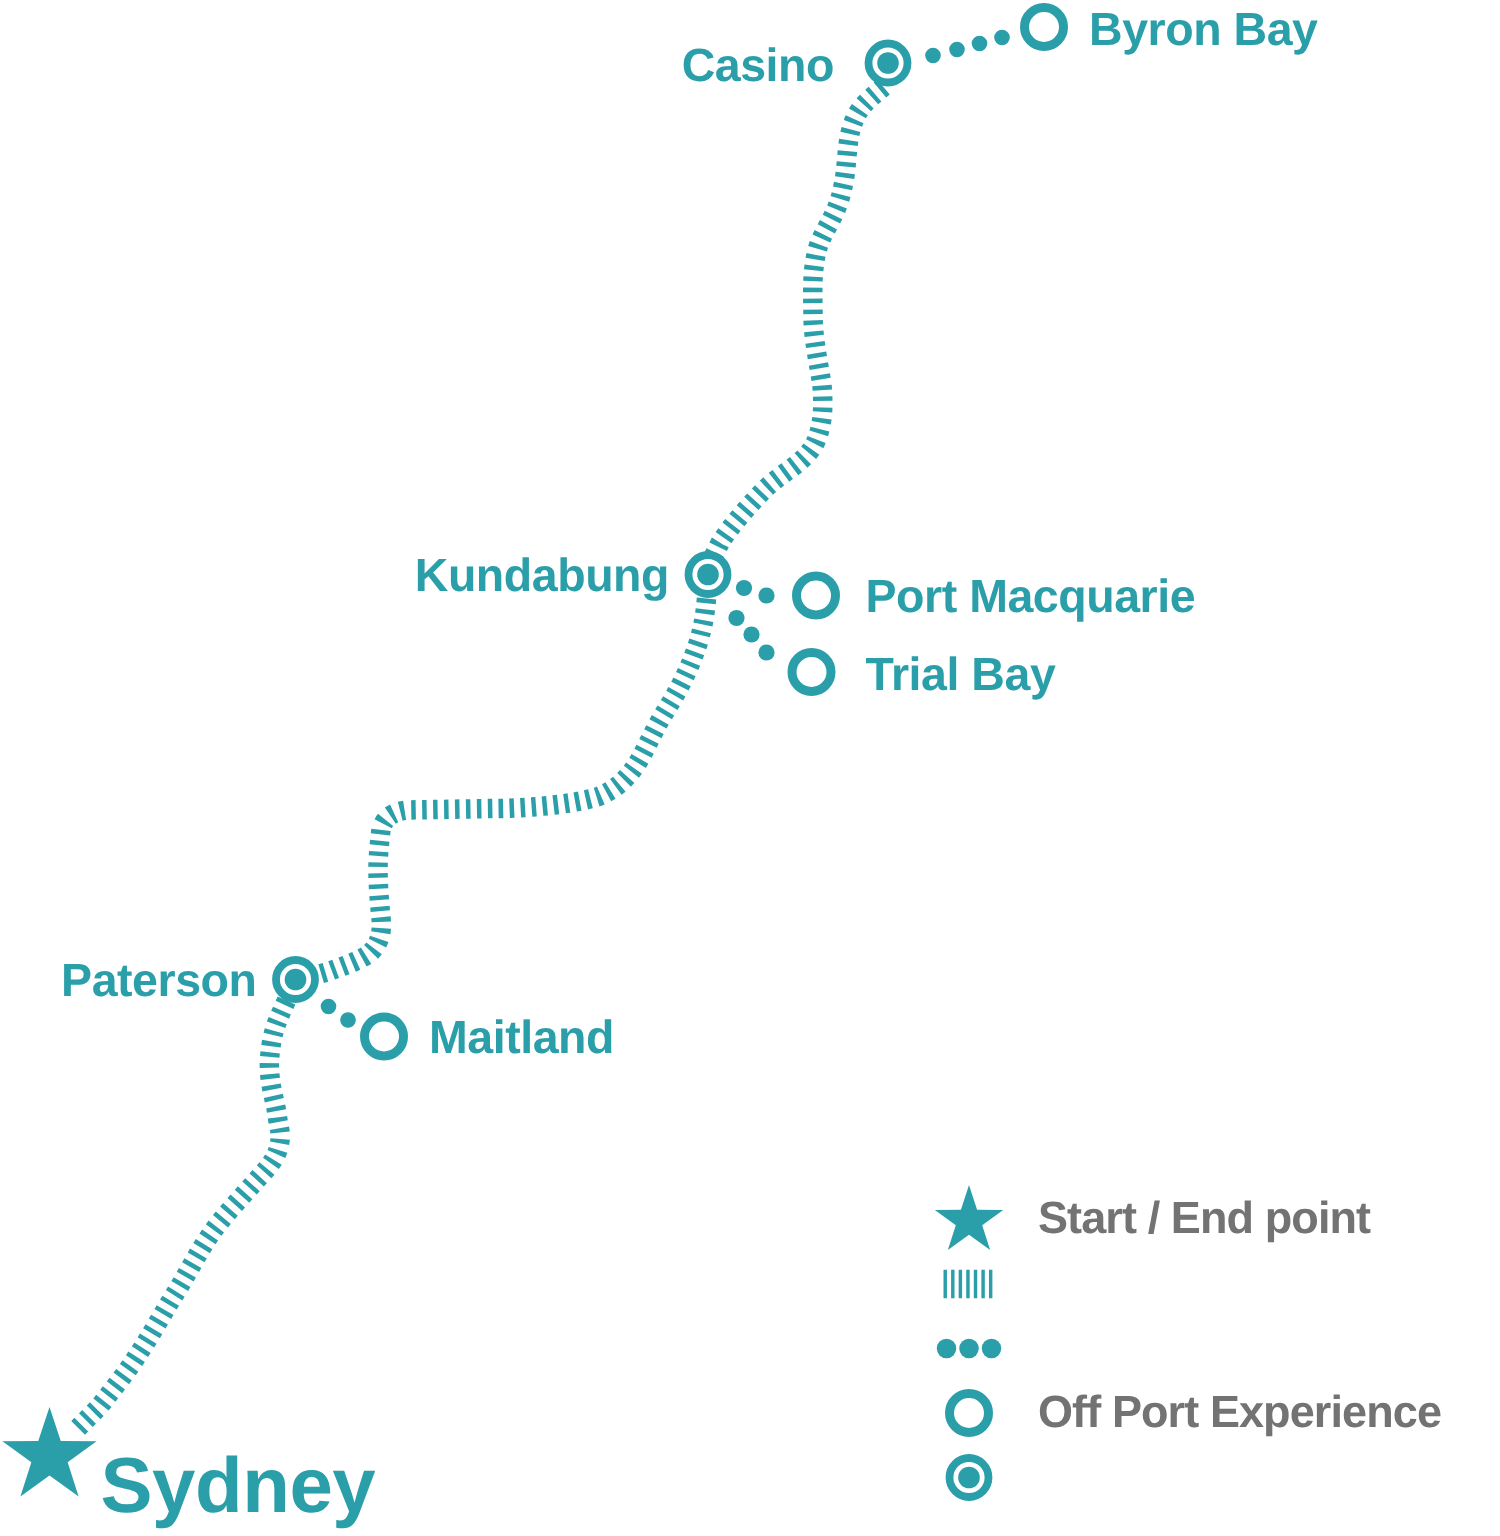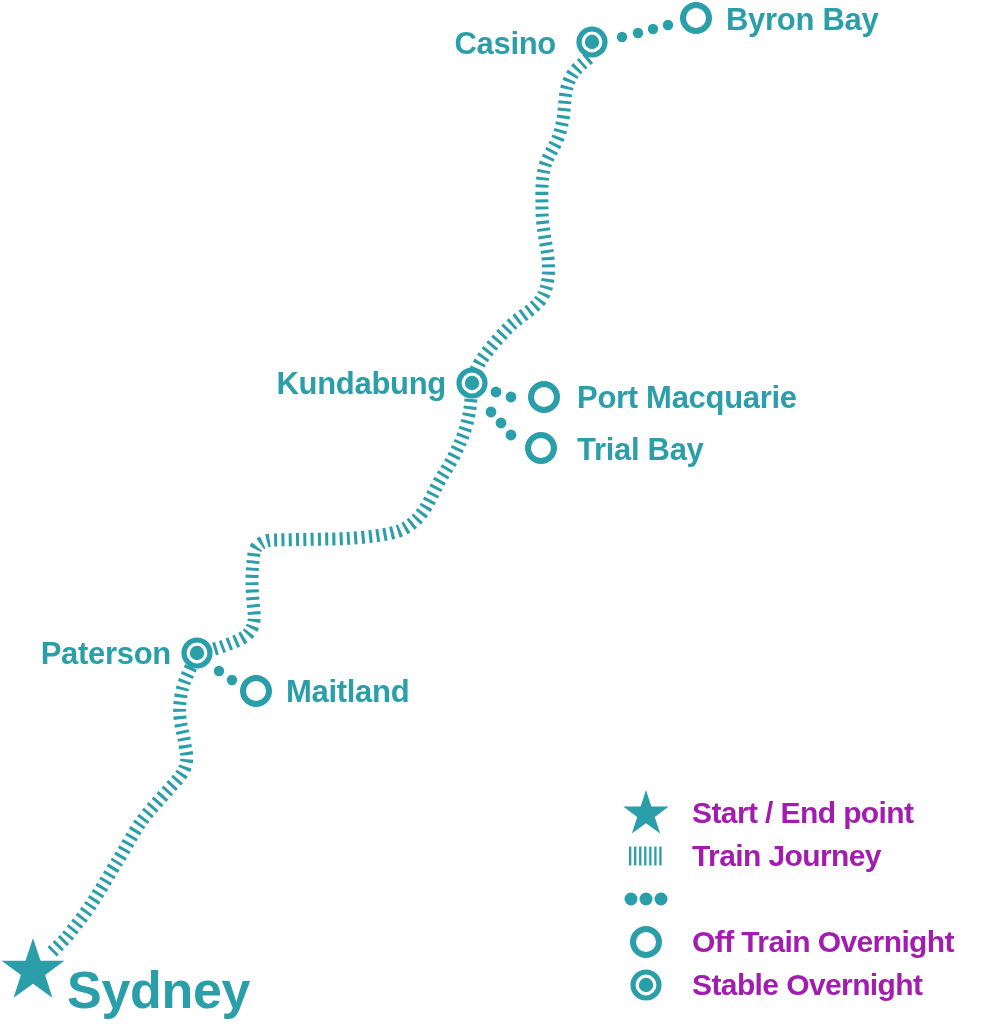--- a/index.html
+++ b/index.html
@@ -15,21 +15,21 @@
   .legend{
     position:absolute;left:616px;top:791px;width:400px;
     display:flex;flex-direction:column;
   }
   .legend-row{display:flex;align-items:center;height:43px;}
   .legend-icon{
     width:60px;display:flex;justify-content:center;align-items:center;
     flex:0 0 60px;
   }
   .legend-label{
-    margin-left:16px;color:#a21caf;font-size:30px;font-weight:600;
+    margin-left:16px;color:#737373;font-size:30px;font-weight:600;
     letter-spacing:-0.6px;white-space:nowrap;line-height:1;
   }
 </style>
 </head>
 <body>
 
 <div>
 
   <svg id="map-svg" viewBox="0 0 1000 1024" aria-hidden="true">
     <g id="train-routes">
@@ -107,46 +107,44 @@
       </span>
       <span class="legend-label">Start / End point</span>
     </div>
 
     <div class="legend-row">
       <span class="legend-icon">
         <svg width="40" height="22" viewBox="0 0 40 22">
           <line x1="3" y1="11" x2="37" y2="11" stroke="#2B9FA9" stroke-width="19" stroke-dasharray="2.3 2.75"></line>
         </svg>
       </span>
-      <span class="legend-label">Train Journey</span>
     </div>
 
     <div class="legend-row">
       <span class="legend-icon">
         <svg width="44" height="14" viewBox="0 0 44 14">
           <circle cx="7" cy="7" r="6.5" fill="#2B9FA9"></circle>
           <circle cx="22" cy="7" r="6.5" fill="#2B9FA9"></circle>
           <circle cx="37" cy="7" r="6.5" fill="#2B9FA9"></circle>
         </svg>
       </span>
     </div>
 
     <div class="legend-row">
       <span class="legend-icon">
         <svg width="36" height="36" viewBox="0 0 36 36">
           <circle cx="18" cy="18" r="13" fill="none" stroke="#2B9FA9" stroke-width="6"></circle>
         </svg>
       </span>
-      <span class="legend-label">Off Train Overnight</span>
+      <span class="legend-label">Off Port Experience</span>
     </div>
 
     <div class="legend-row">
       <span class="legend-icon">
         <svg width="36" height="36" viewBox="0 0 36 36">
           <circle cx="18" cy="18" r="13" fill="none" stroke="#2B9FA9" stroke-width="5.2"></circle>
           <circle cx="18" cy="18" r="7.2" fill="#2B9FA9"></circle>
         </svg>
       </span>
-      <span class="legend-label">Stable Overnight</span>
     </div>
 
   </div>
 </div>
 
 </body></html>

